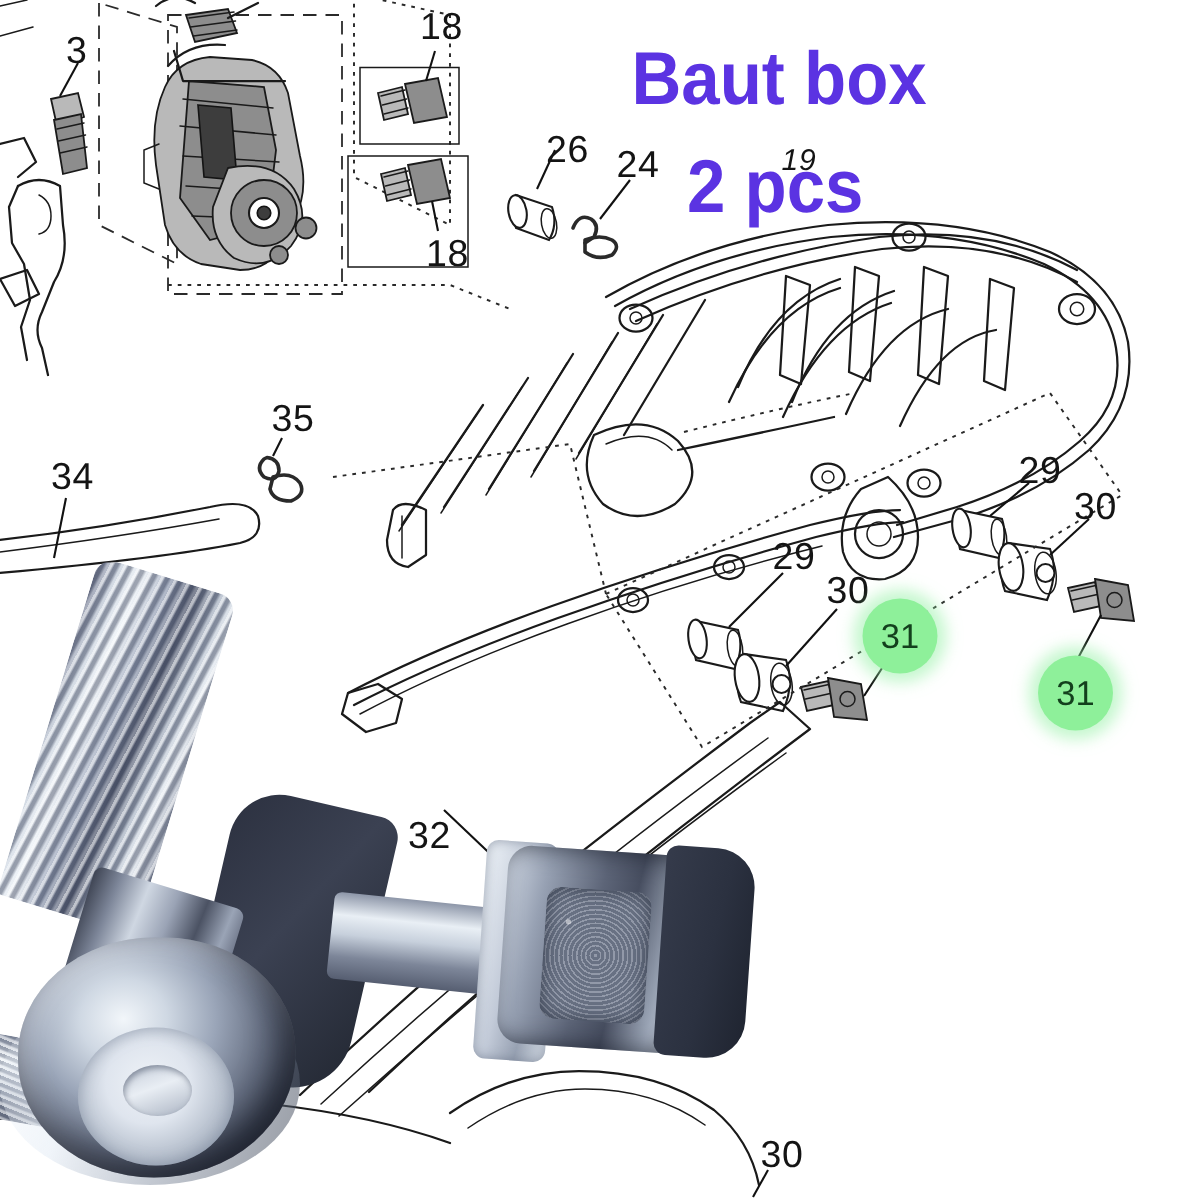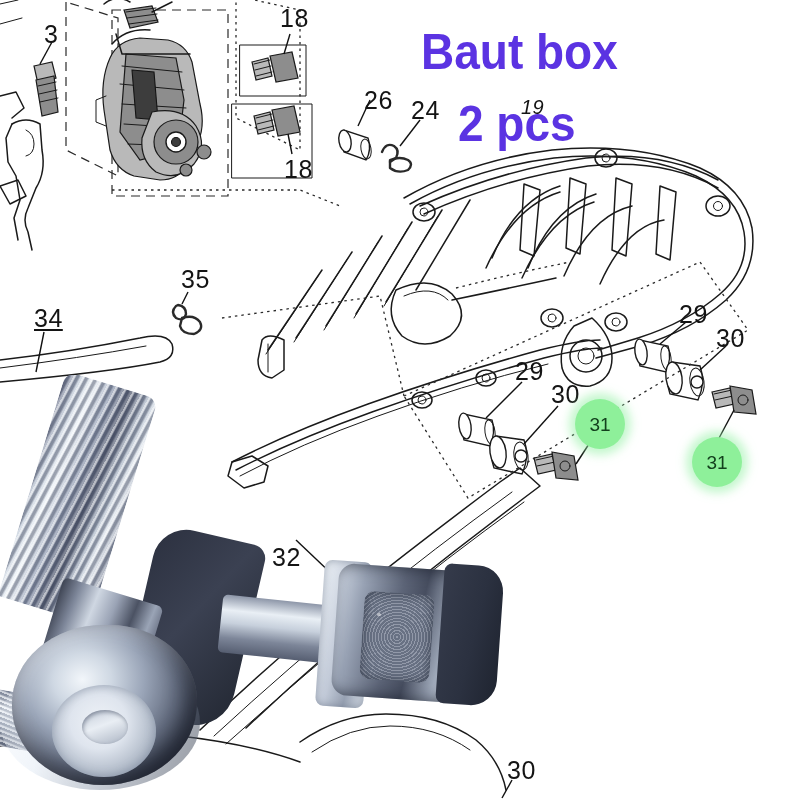--- a/index.html
+++ b/index.html
@@ -42,21 +42,21 @@
   .hl{
     position:absolute;
     width:50px;height:50px;
     border-radius:50%;
     background:#8ef09a;
     box-shadow:0 0 10px 6px rgba(150,240,165,.55);
     display:flex;align-items:center;justify-content:center;
   }
   .hl span{
     font-family:"Liberation Sans",sans-serif;
-    font-size:19px;
+    font-size:23px;
     color:#13401d;
     line-height:1;
   }
 
   
   .ptext{
     position:absolute;
     font-family:"Liberation Sans",sans-serif;
     font-weight:bold;
     color:#5b33e2;
@@ -414,21 +414,21 @@
   <div class="callout" style="left:280px;top:6px;">18</div>
   <div class="callout" style="left:284px;top:157px;">18</div>
   <div class="callout" style="left:364px;top:88px;">26</div>
   <div class="callout" style="left:411px;top:98px;">24</div>
   <div class="callout sm" style="left:521px;top:97px;">19</div>
   <div class="callout" style="left:679px;top:302px;">29</div>
   <div class="callout" style="left:716px;top:326px;">30</div>
   <div class="callout" style="left:515px;top:359px;">29</div>
   <div class="callout" style="left:551px;top:382px;">30</div>
   <div class="callout" style="left:181px;top:267px;">35</div>
-  <div class="callout" style="left:34px;top:306px;text-decoration:underline;">34</div>
+  <div class="callout" style="left:34px;top:306px;">34</div>
   <div class="callout" style="left:272px;top:545px;">32</div>
   <div class="callout" style="left:507px;top:758px;">30</div>
 
   <div class="hl" style="left:575px;top:399px;">
     <span>31</span>
   </div>
   <div class="hl" style="left:692px;top:437px;">
     <span>31</span>
   </div>
 

